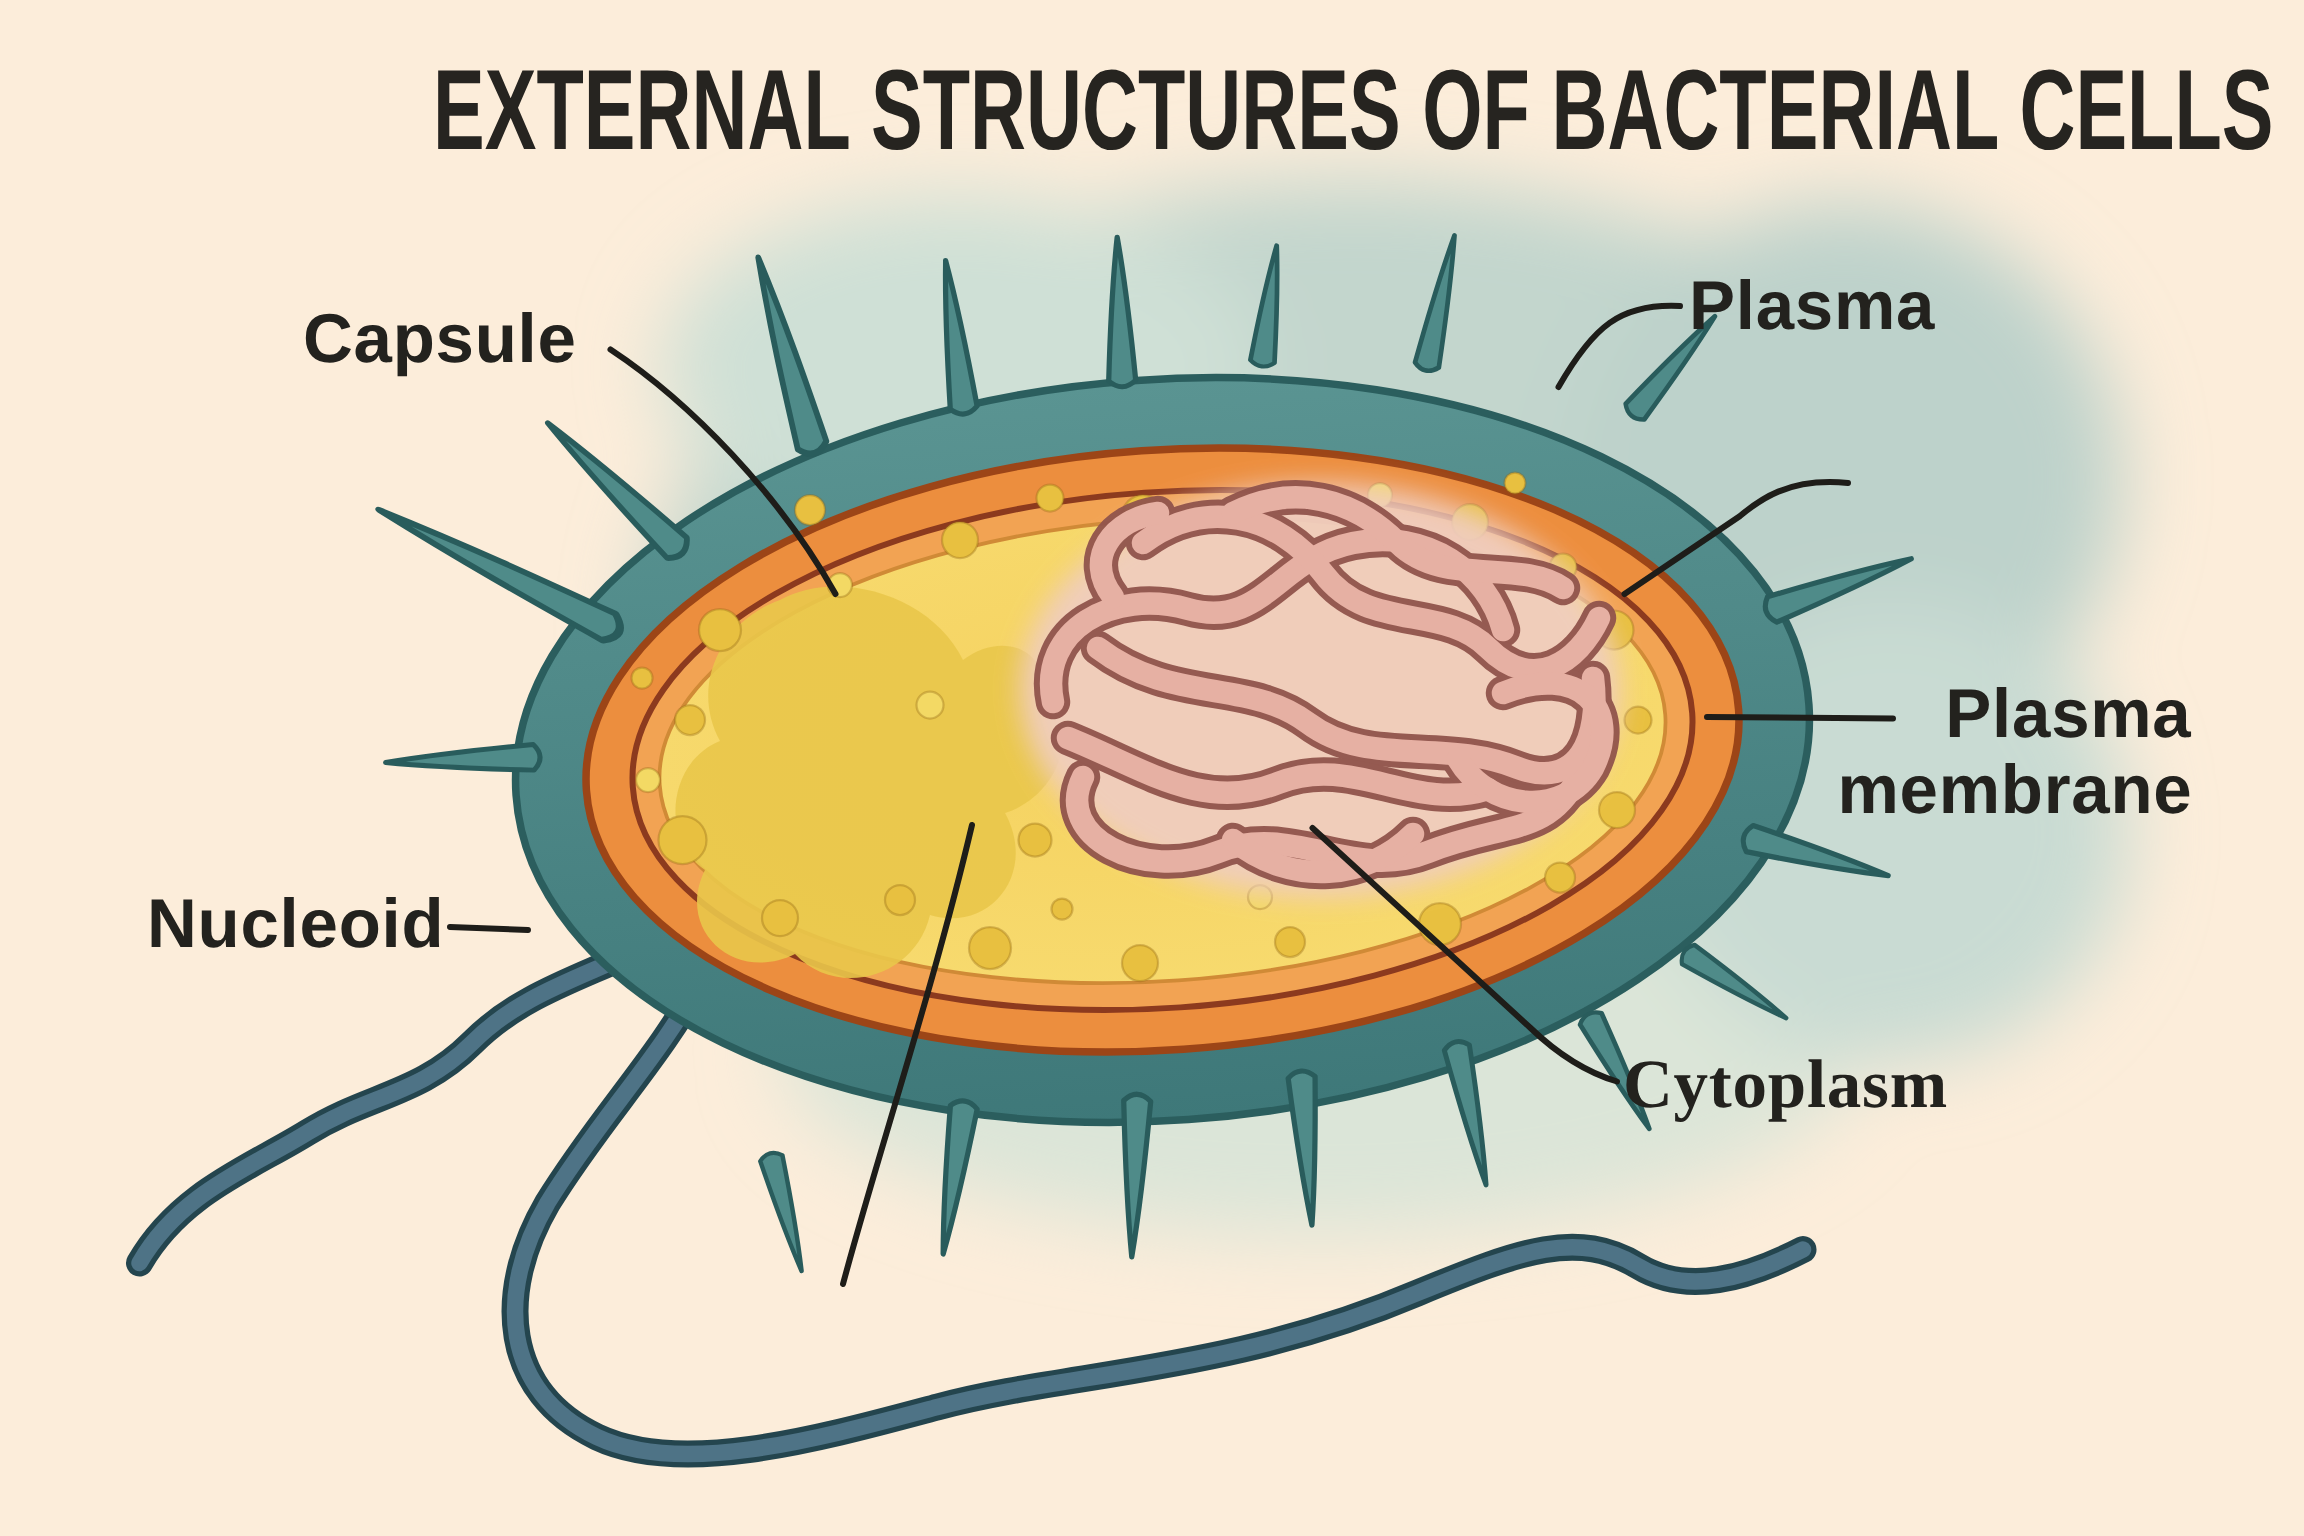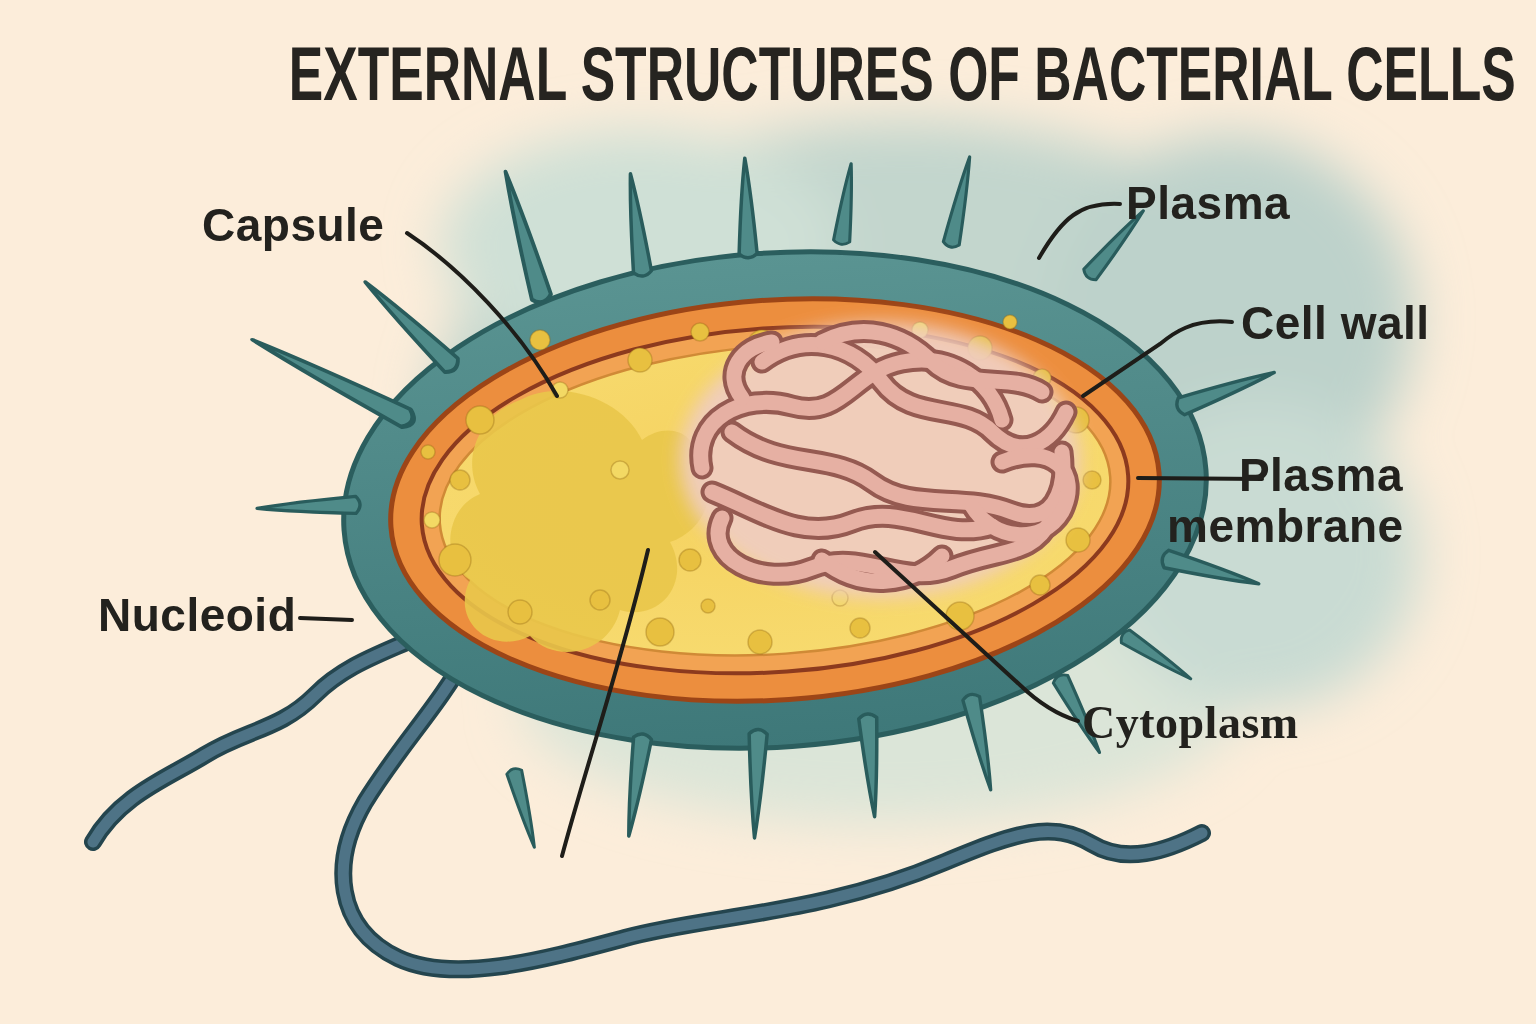--- a/index.html
+++ b/index.html
@@ -30,21 +30,21 @@
     font-size:46px;
     font-weight:bold;
     color:#23221e;
     letter-spacing:0.5px;
     white-space:nowrap;
     line-height:1.1;
   }
   .lbl-fimbriae{left:202px;top:200px;}
   .lbl-capsule{left:1126px;top:178px;}
   .lbl-cellwall{left:1241px;top:298px;}
-  .lbl-plasma{left:1167px;top:450px;width:236px;text-align:right;white-space:normal;}
+  .lbl-plasma{left:1225px;top:450px;width:236px;text-align:right;white-space:normal;}
   .lbl-nucleoid{left:98px;top:590px;text-align:right;}
   .lbl-cytoplasm{left:1082px;top:698px;font-family:Liberation Serif, serif;}
   .lbl-flagella{left:382px;top:853px;}
 </style>
 </head>
 <body>
 
 <div class="stage">
 
   <svg width="1536" height="1024" viewBox="0 0 1536 1024">
@@ -191,18 +191,17 @@
       <path d="M562,856 C585,770 622,660 648,550"></path>
     </g>
   </svg>
 
   <div class="title-wrap">
     <div class="title">EXTERNAL STRUCTURES OF BACTERIAL CELLS</div>
   </div>
 
   <div class="lbl lbl-fimbriae">Capsule</div>
   <div class="lbl lbl-capsule">Plasma</div>
-  <div class="lbl lbl-cellwall">Cell wall</div>
   <div class="lbl lbl-plasma">Plasma membrane</div>
   <div class="lbl lbl-nucleoid">Nucleoid</div>
   <div class="lbl lbl-cytoplasm">Cytoplasm</div>
 
 </div>
 
 </body></html>

